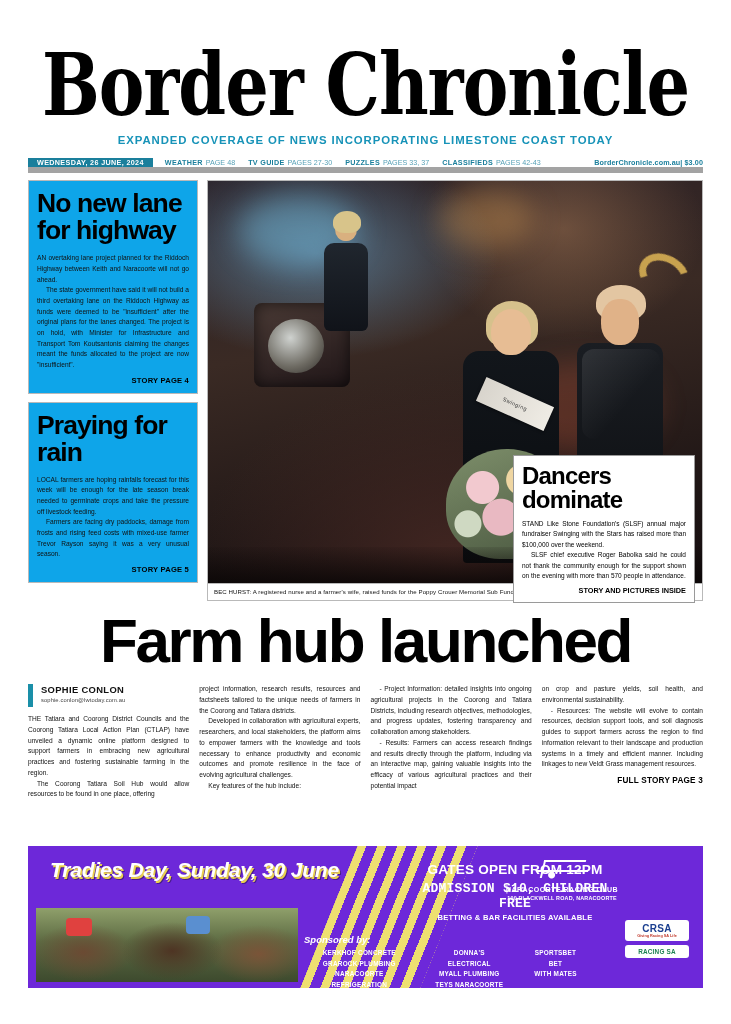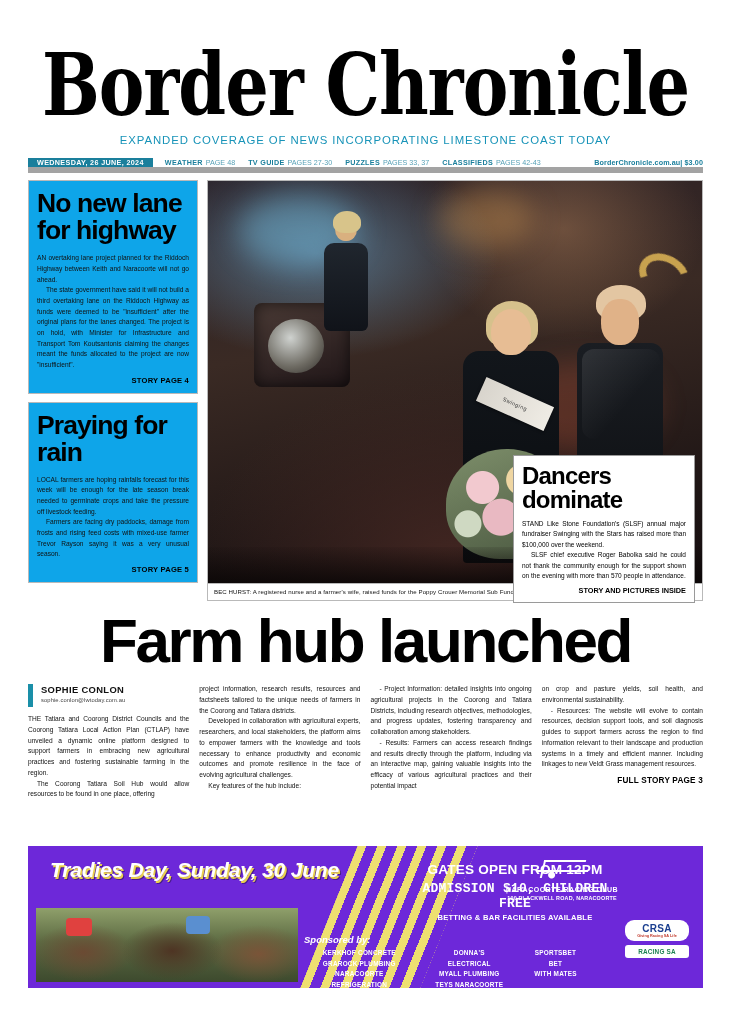--- a/index.html
+++ b/index.html
@@ -26,21 +26,21 @@
     letter-spacing: -1px;
     color: #000;
     font-stretch: condensed;
     transform: scaleY(1.12);
     transform-origin: center top;
     white-space: nowrap;
   }
   .masthead-tagline {
     margin-top: 16px;
     font-size: 11.4px;
-    font-weight: 400;
+    font-weight: 700;
     letter-spacing: 0.9px;
     color: #1793b8;
   }
 
   
   .infobar {
     margin-top: 12px;
     height: 15px;
     display: flex;
     align-items: stretch;
@@ -301,21 +301,21 @@
     display: flex; gap: 22px;
   }
   .ad-sponsors .col { text-align: center; }
   .ad-sponsors .col div {
     font-size: 6.4px; font-weight: 700; color: #fff; line-height: 1.65; letter-spacing: 0.25px;
   }
   .ad-crsa {
     position: absolute; right: 14px; top: 74px; width: 64px; text-align: center;
   }
   .ad-crsa .badge {
-    background: #fff; border-radius: 9px; padding: 3px 4px;
+    background: #fff; border-radius: 3px; padding: 3px 4px;
   }
   .ad-crsa .b1 { font-size: 10px; font-weight: 700; color: #1b3f8f; letter-spacing: 0.3px; }
   .ad-crsa .b2 { font-size: 3.8px; color: #c0392b; font-weight: 700; }
   .ad-racing {
     margin-top: 4px; background: #fff; border-radius: 3px; padding: 3px 4px;
     font-size: 6.4px; font-weight: 700; color: #1b7f4f; letter-spacing: 0.2px;
   }
 </style>
 </head>
 <body>

